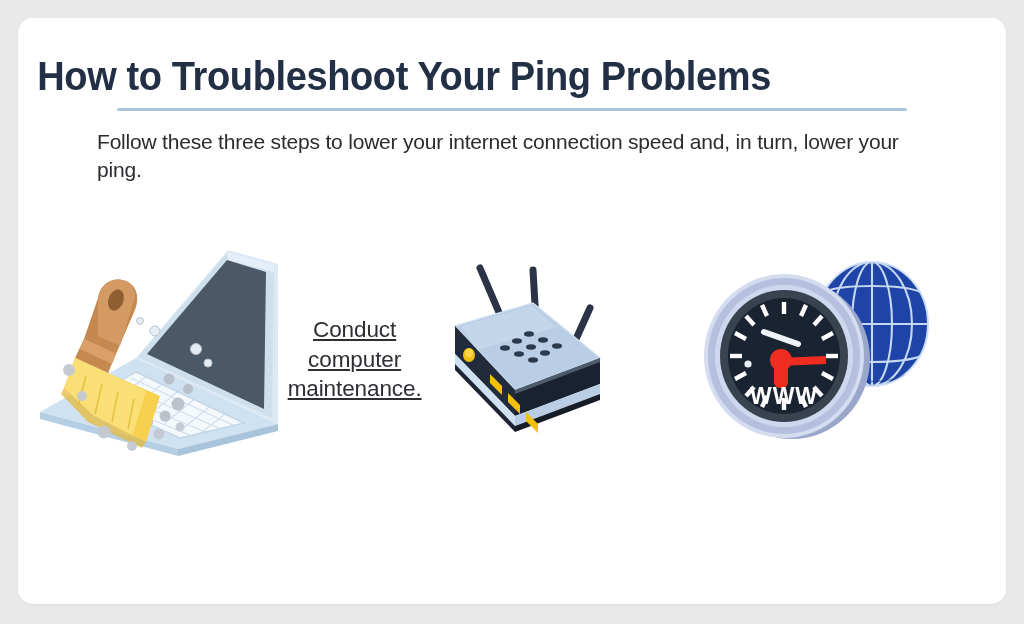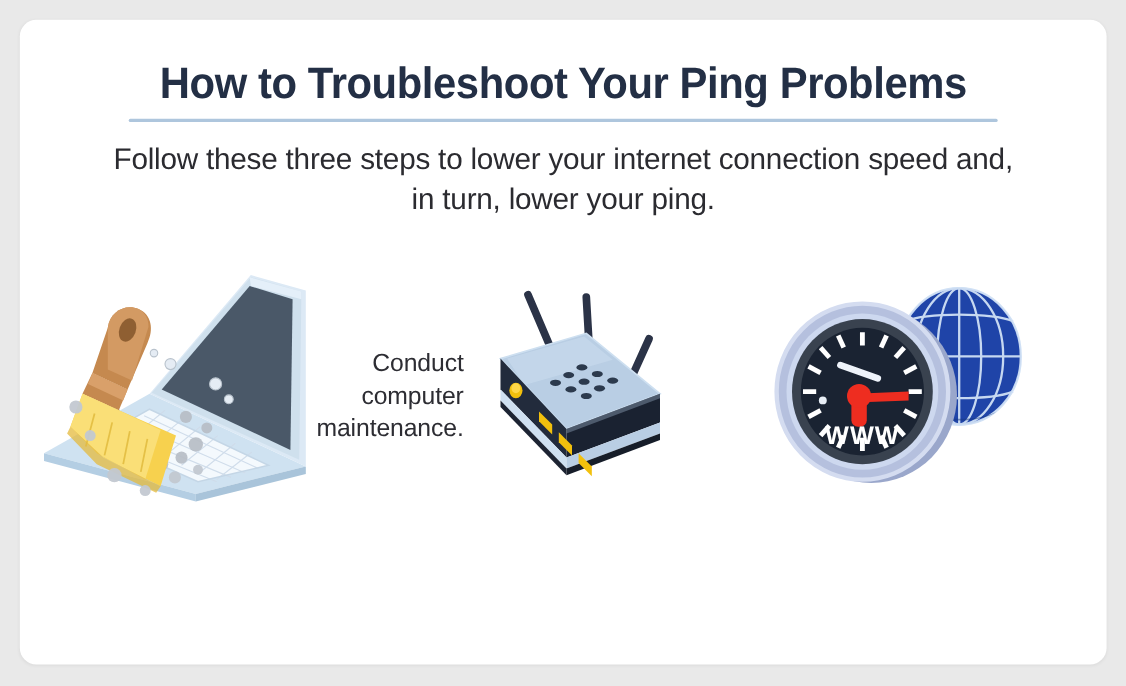--- a/index.html
+++ b/index.html
@@ -27,21 +27,20 @@
     box-sizing: border-box;
     overflow: hidden;
   }
 
   
   #header-block {
     position: absolute;
     left: 0;
     top: 36px;
     width: 100%;
-    text-align: center;
   }
 
   #page-title {
     font-family: "Liberation Sans", sans-serif;
     font-size: 40px;
     font-weight: bold;
     color: #232f45;
     letter-spacing: -0.4px;
     line-height: 1.12;
     margin: 0 auto;
@@ -54,21 +53,21 @@
     width: 790px;
     height: 3px;
     background: #aec6dd;
     margin: 9px auto 0 auto;
     border-radius: 2px;
   }
 
   #subtitle {
     margin: 17px auto 0 auto;
     width: 830px;
-    font-size: 27px;
+    font-size: 21px;
     font-weight: 400;
     line-height: 1.33;
     color: #2b2b30;
     letter-spacing: -0.2px;
   }
 
   
   #steps-row {
     position: absolute;
     left: 0;
@@ -92,23 +91,24 @@
     display: flex;
     align-items: center;
     justify-content: center;
   }
 
   .step-caption {
     margin-top: 12px;
     font-size: 22.5px;
     line-height: 1.33;
     color: #2d2d33;
-    text-align: right;
+    text-align: center;
     letter-spacing: -0.1px;
     max-width: 250px;
+    text-decoration: underline;
   }
 </style>
 </head>
 <body>
 
 <div id="infographic-card">
 
   <div id="header-block">
     <div>
       <h1 id="page-title">How to Troubleshoot Your Ping Problems</h1>

